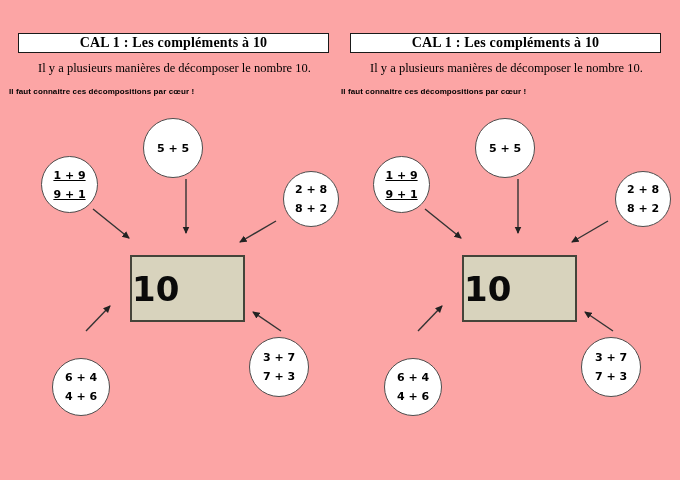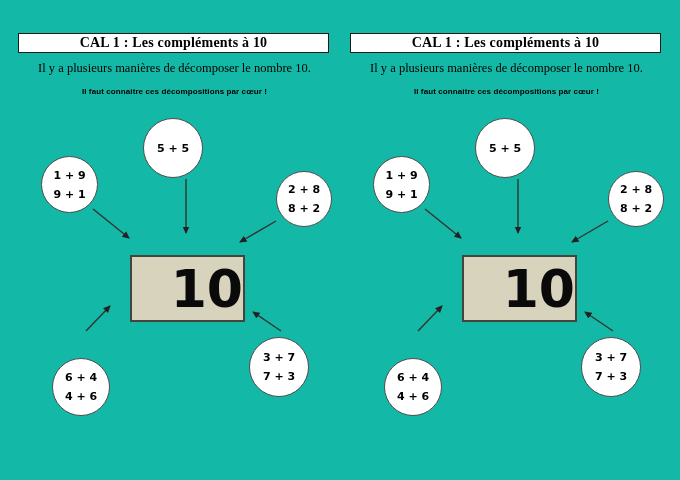--- a/index.html
+++ b/index.html
@@ -1,57 +1,57 @@
 <!DOCTYPE html>
 <html style="--box-fill: #d8d3bd; --box-border: #45443a; --circle-border: #4d4d4d; --text-color: #000000;"><head>
 <meta charset="utf-8">
 <style>
   html,body{margin:0;padding:0;background:#fff;}
   .stage{
-    position:relative;width:680px;height:480px;background:#14b8a6;overflow:hidden;
+    position:relative;width:680px;height:480px;background:#fca5a5;overflow:hidden;
     font-family:"Liberation Sans",sans-serif;color:var(--text-color,#000);
   }
   .panel{position:absolute;top:0;width:331px;height:480px;}
   .panel-left{left:9px;}
   .panel-right{left:341px;}
 
   .title-box{
     position:absolute;left:9px;top:33px;width:309px;height:18px;
     border:1px solid #1a1a1a;display:flex;align-items:center;justify-content:center;
     font-family:"Liberation Serif",serif;font-weight:bold;font-size:14px;
     letter-spacing:.2px;background:#fff;
   }
   .subtitle{
     position:absolute;left:0;top:61px;width:100%;text-align:center;
     font-size:12.5px;line-height:15px;font-family:Liberation Serif, serif;
   }
   .note{
-    position:absolute;left:0;top:87px;width:100%;text-align:center;
+    position:absolute;left:0;top:87px;width:100%;text-align:left;
     font-size:8px;font-weight:bold;letter-spacing:.1px;
   }
 
   .connectors{position:absolute;left:0;top:0;width:331px;height:480px;pointer-events:none;}
 
   .bubble{
     position:absolute;border:1.4px solid var(--circle-border,#4d4d4d);border-radius:50%;
     background:#fff;display:flex;flex-direction:column;align-items:center;justify-content:center;
     font-family:"DejaVu Sans",sans-serif;font-weight:bold;font-size:11px;line-height:19px;
     white-space:nowrap;
   }
   .bubble-top{left:134px;top:118px;width:58px;height:58px;}
-  .bubble-left{left:32px;top:156px;width:55px;height:55px;}
-  .bubble-right{left:267px;top:171px;width:54px;height:54px;}
+  .bubble-left{left:32px;top:156px;width:55px;height:55px;text-decoration:underline;}
+  .bubble-right{left:274px;top:171px;width:54px;height:54px;}
   .bubble-bottom-left{left:43px;top:358px;width:56px;height:56px;}
   .bubble-bottom-right{left:240px;top:337px;width:58px;height:58px;align-items:center;}
 
   .target-box{
     position:absolute;left:121px;top:255px;width:111px;height:63px;
     background:var(--box-fill,#d8d3bd);border:2px solid var(--box-border,#45443a);
-    display:flex;align-items:center;justify-content:flex-end;
-    font-family:"DejaVu Sans",sans-serif;font-weight:bold;font-size:52px;color:#0a0a0a;
+    display:flex;align-items:center;justify-content:flex-start;
+    font-family:"DejaVu Sans",sans-serif;font-weight:bold;font-size:34px;color:#0a0a0a;
   }
 </style>
 </head>
 <body>
 
 <div class="stage">
 
   <div class="panel panel-left">
     <div class="title-box">
       <span>CAL 1 : Les compléments à 10</span>

